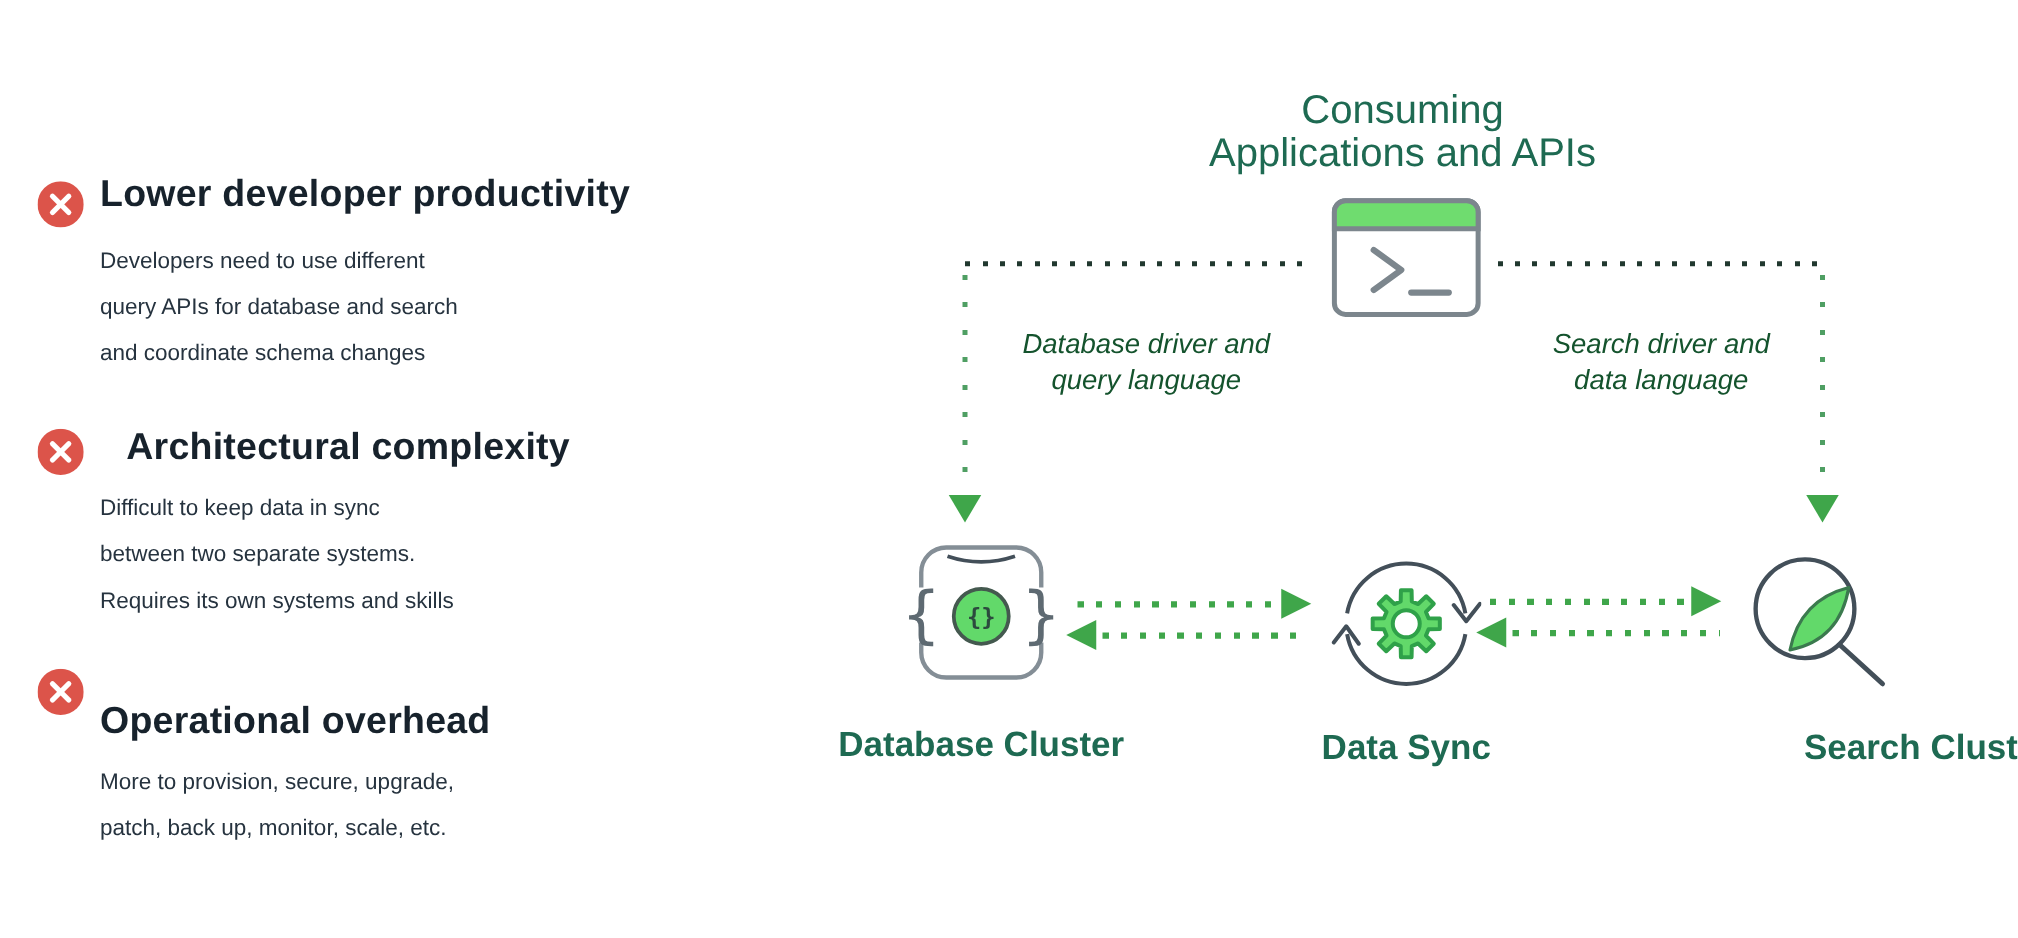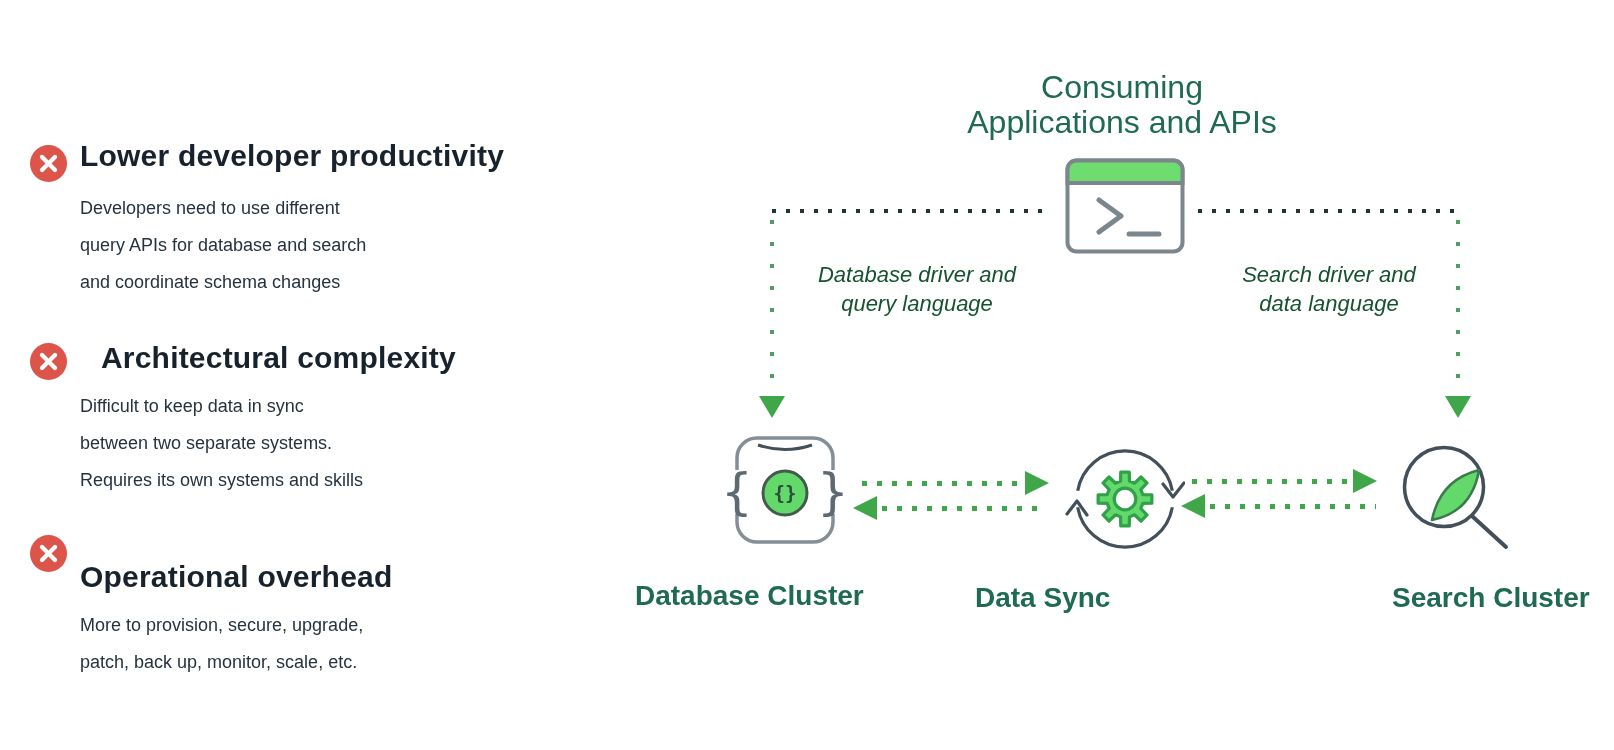--- a/index.html
+++ b/index.html
@@ -11,21 +11,21 @@
   .abs{position:absolute;}
   .pre{white-space:pre-line;}
 
   
   .pp-title{font-size:30px;font-weight:bold;color:#17222c;line-height:38px;letter-spacing:.2px;}
   .pp-body{font-size:18px;color:#26333f;line-height:37px;}
 
   
   .diag-title{font-size:32px;font-weight:normal;color:#1e6a52;line-height:35px;text-align:center;}
   .edge-label{font-size:22px;font-style:italic;color:#14532d;line-height:29px;text-align:center;margin-top:40px;}
-  .node-label{font-size:28px;font-weight:bold;color:#1e6a52;text-align:left;}
+  .node-label{font-size:28px;font-weight:bold;color:#1e6a52;text-align:center;}
 
   
   .hdots-dark{height:4px;background-image:repeating-linear-gradient(90deg,#21382f 0 4px,transparent 4px 14px);}
   .hdots-green{height:5px;background-image:repeating-linear-gradient(90deg,#3fa64a 0 5px,transparent 5px 15px);}
   .vdots-green{width:4px;background-image:repeating-linear-gradient(180deg,#4f9f63 0 4px,transparent 4px 22px);}
 
   
   .arr-down{width:0;height:0;border-left:13px solid transparent;border-right:13px solid transparent;border-top:22px solid #3fa64a;}
   .arr-right{width:0;height:0;border-top:12px solid transparent;border-bottom:12px solid transparent;border-left:24px solid #3fa64a;}
   .arr-left{width:0;height:0;border-top:12px solid transparent;border-bottom:12px solid transparent;border-right:24px solid #3fa64a;}

